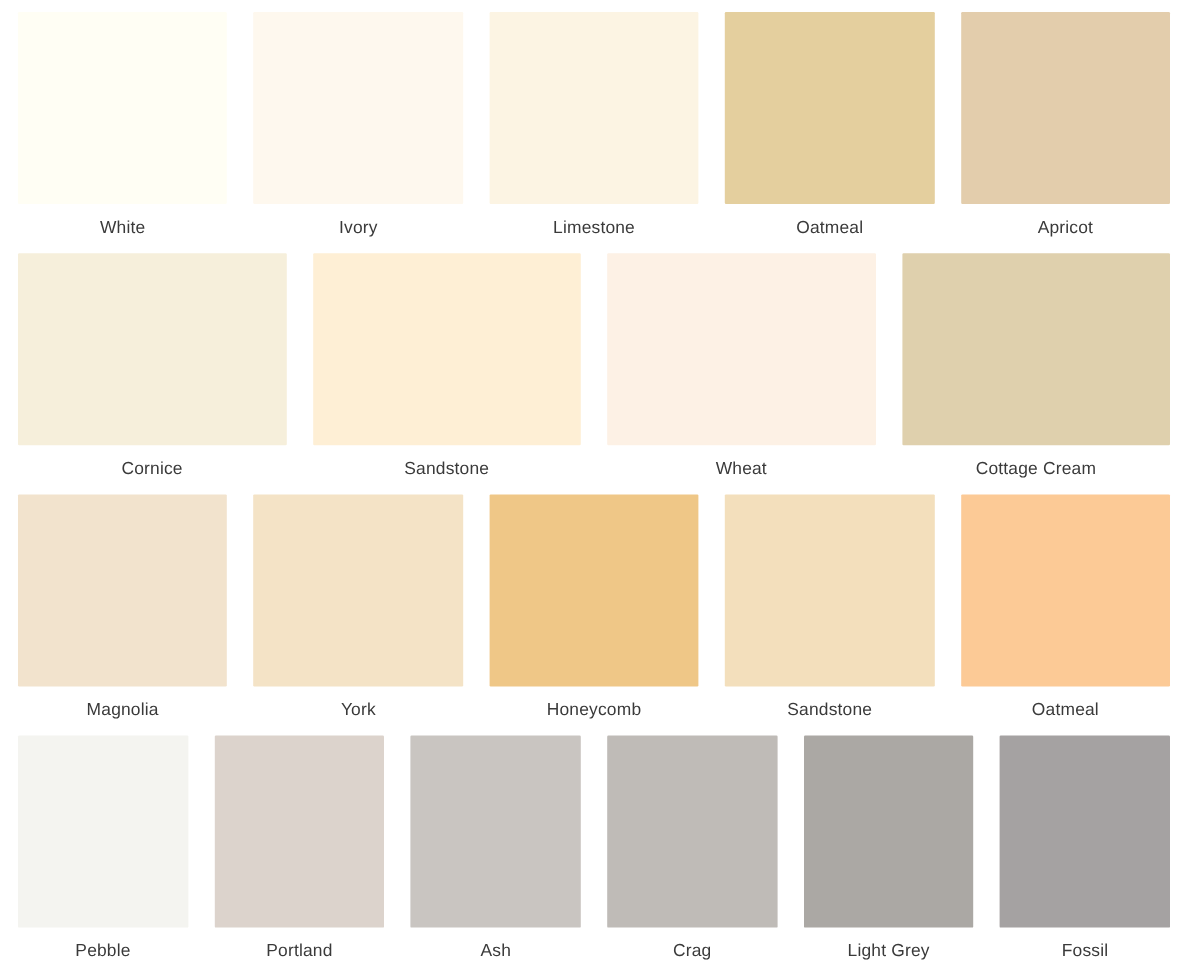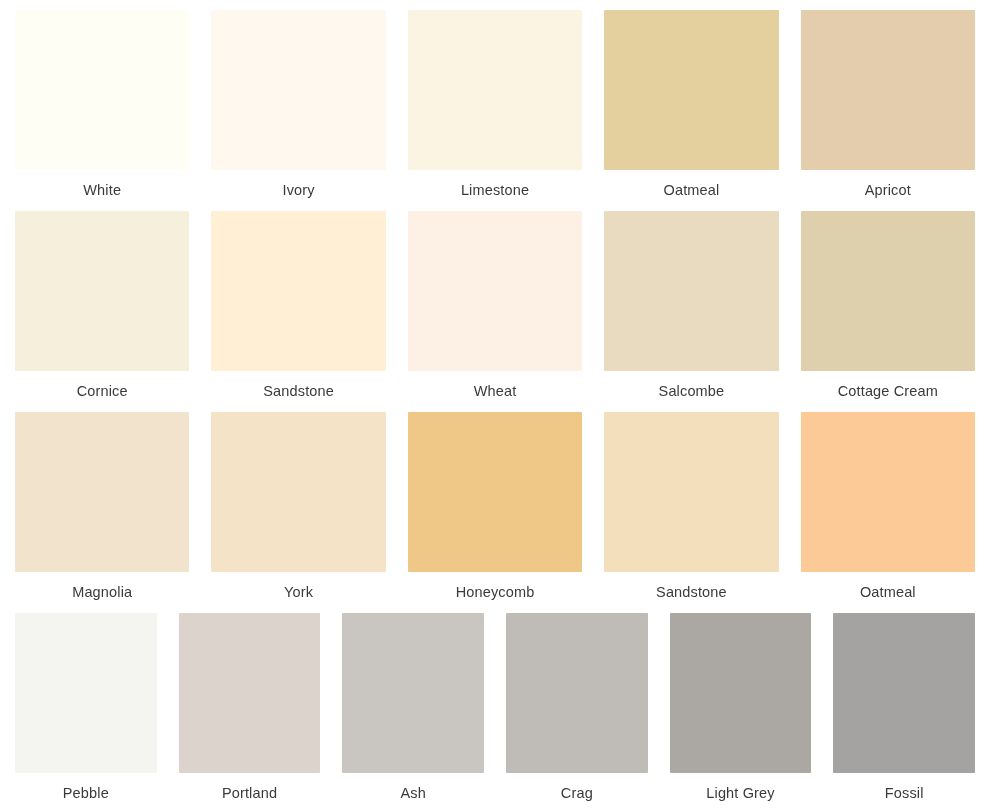--- a/index.html
+++ b/index.html
@@ -97,24 +97,20 @@
     </div>
     <div class="swatch-cell">
       <div class="swatch-chip" style="background-color: rgb(254, 239, 213);"></div>
       <div class="swatch-label">Sandstone</div>
     </div>
     <div class="swatch-cell">
       <div class="swatch-chip" style="background-color: rgb(253, 241, 229);"></div>
       <div class="swatch-label">Wheat</div>
     </div>
     <div class="swatch-cell">
-      <div class="swatch-chip" style="background-color: rgb(233, 219, 192);"></div>
-      <div class="swatch-label">Salcombe</div>
-    </div>
-    <div class="swatch-cell">
       <div class="swatch-chip" style="background-color: rgb(223, 208, 173);"></div>
       <div class="swatch-label">Cottage Cream</div>
     </div>
   </div>
 
   <div class="swatch-row">
     <div class="swatch-cell">
       <div class="swatch-chip" style="background-color: rgb(242, 227, 205);"></div>
       <div class="swatch-label">Magnolia</div>
     </div>

